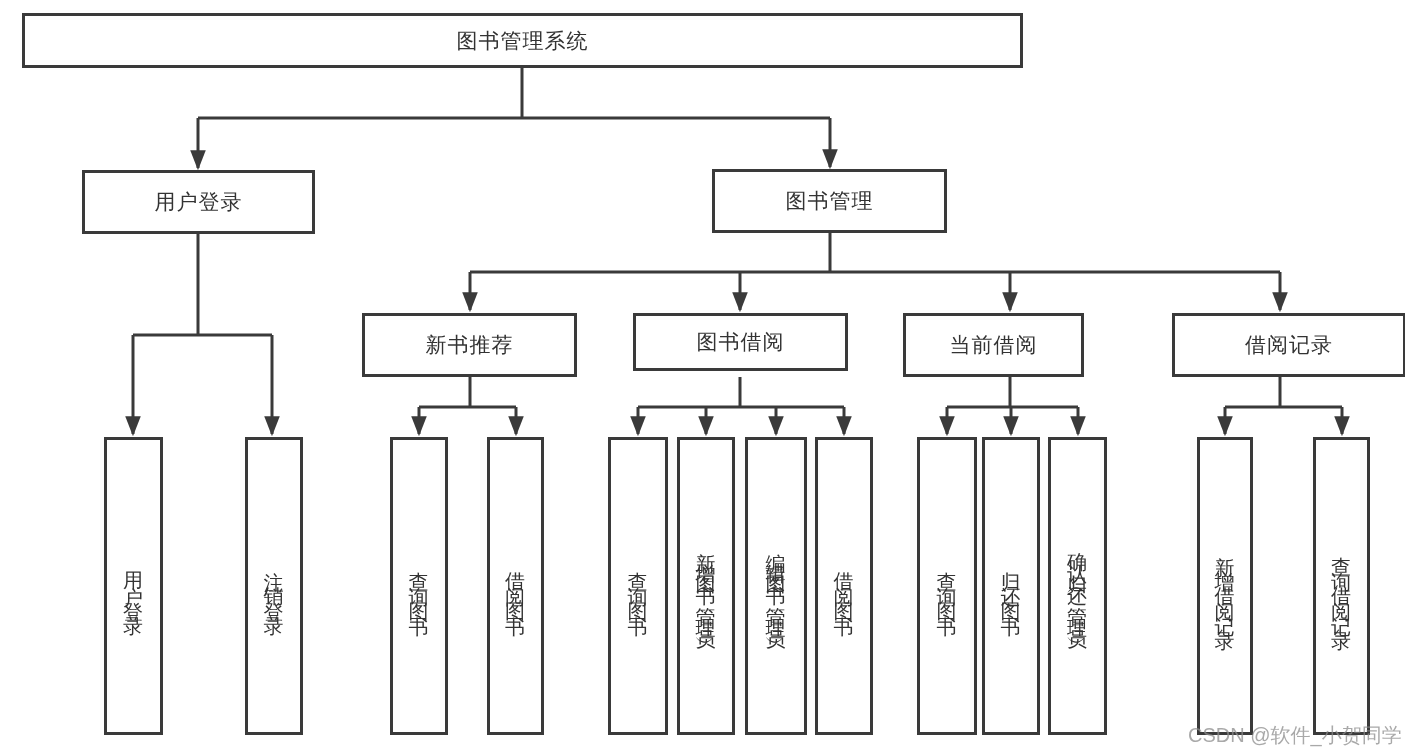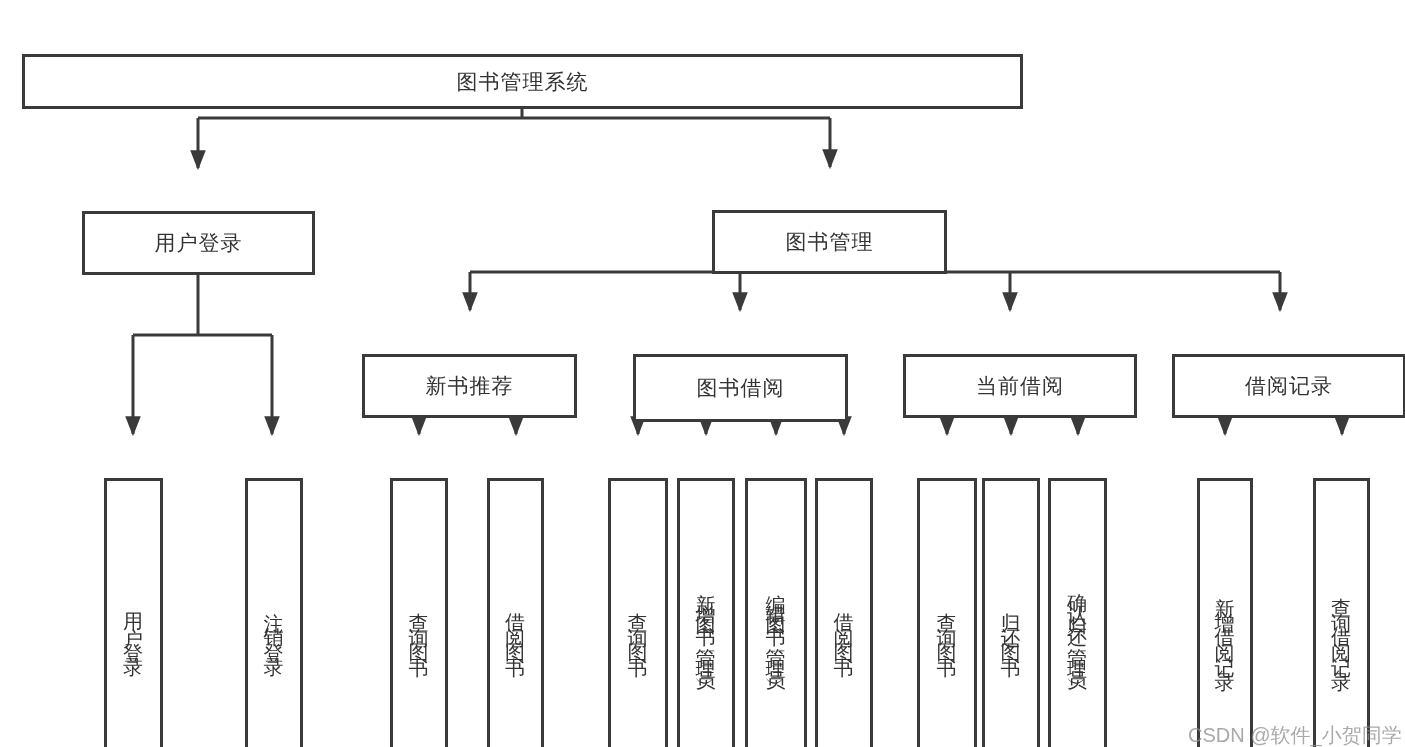--- a/index.html
+++ b/index.html
@@ -9,36 +9,35 @@
     position:relative; width:1405px; height:747px;
     background:#ffffff; overflow:hidden;
   }
   svg.edges { position:absolute; left:0; top:0; width:1405px; height:747px; }
   svg.edges path.l { fill:none; stroke:#3a3a3a; stroke-width:3; }
   svg.edges path.arrow { fill:none; stroke:#3a3a3a; stroke-width:3; marker-end:url(#arw); }
   .box {
     position:absolute; background:#ffffff; border:3px solid #3a3a3a;
     display:flex; align-items:center; justify-content:center;
     color:#333333;
-    margin-top:41px;
   }
   .hbox { font-size:21px; letter-spacing:1px; }
   .vbox { top:437px; height:298px; }
   .vbox .vlabel {
     writing-mode:vertical-rl; text-orientation:mixed;
     font-size:20px; line-height:1; letter-spacing:15px; color:#333333;
   }
   .vbox .vlabel.tight { letter-spacing:11px; }
   
   .b-root  { left:22px;  top:13px;  width:1001px; height:55px; }
   .b-login { left:82px;  top:170px; width:233px;  height:64px; }
   .b-mgmt  { left:712px; top:169px; width:235px;  height:64px; }
   .b-g0 { left:362px;  top:313px; width:215px; height:64px; }
-  .b-g1 { left:633px;  top:313px; width:215px; height:68px; }
-  .b-g2 { left:903px;  top:313px; width:234px; height:64px; }
+  .b-g1 { left:633px;  top:313px; width:215px; height:58px; }
+  .b-g2 { left:903px;  top:313px; width:181px; height:64px; }
   .b-g3 { left:1172px; top:313px; width:234px; height:64px; }
   .b-l0  { left:104px;  width:59px; }
   .b-l1  { left:245px;  width:58px; }
   .b-l2  { left:390px;  width:58px; }
   .b-l3  { left:487px;  width:57px; }
   .b-l4  { left:608px;  width:60px; }
   .b-l5  { left:677px;  width:58px; }
   .b-l6  { left:745px;  width:62px; }
   .b-l7  { left:815px;  width:58px; }
   .b-l8  { left:917px;  width:60px; }

